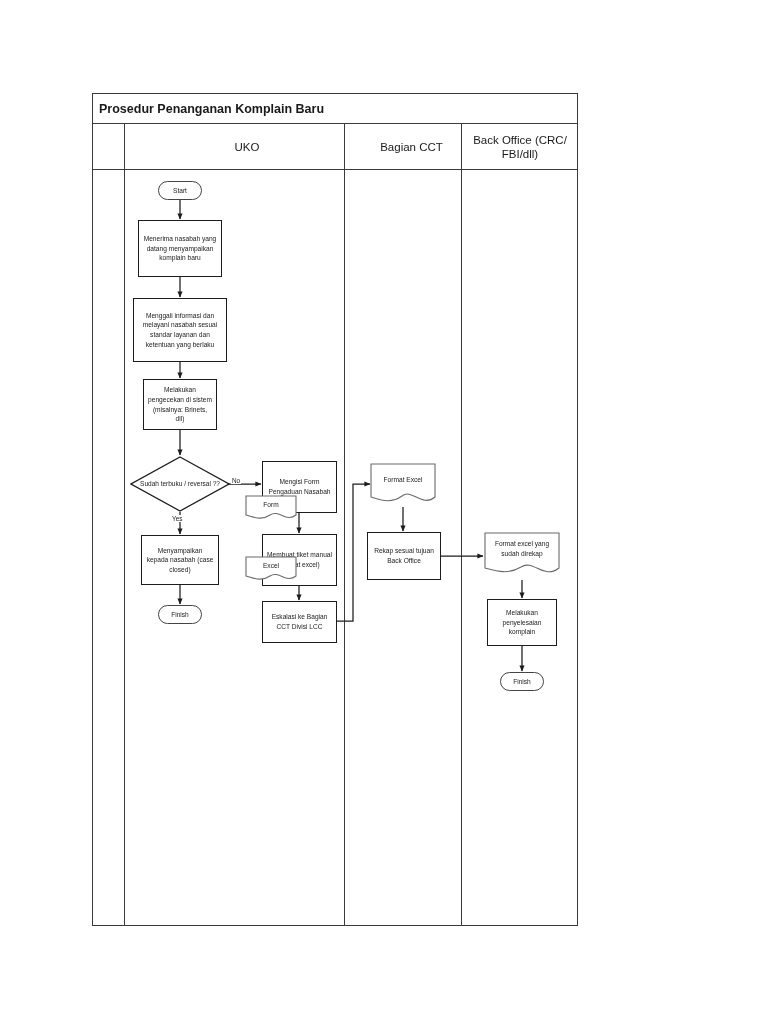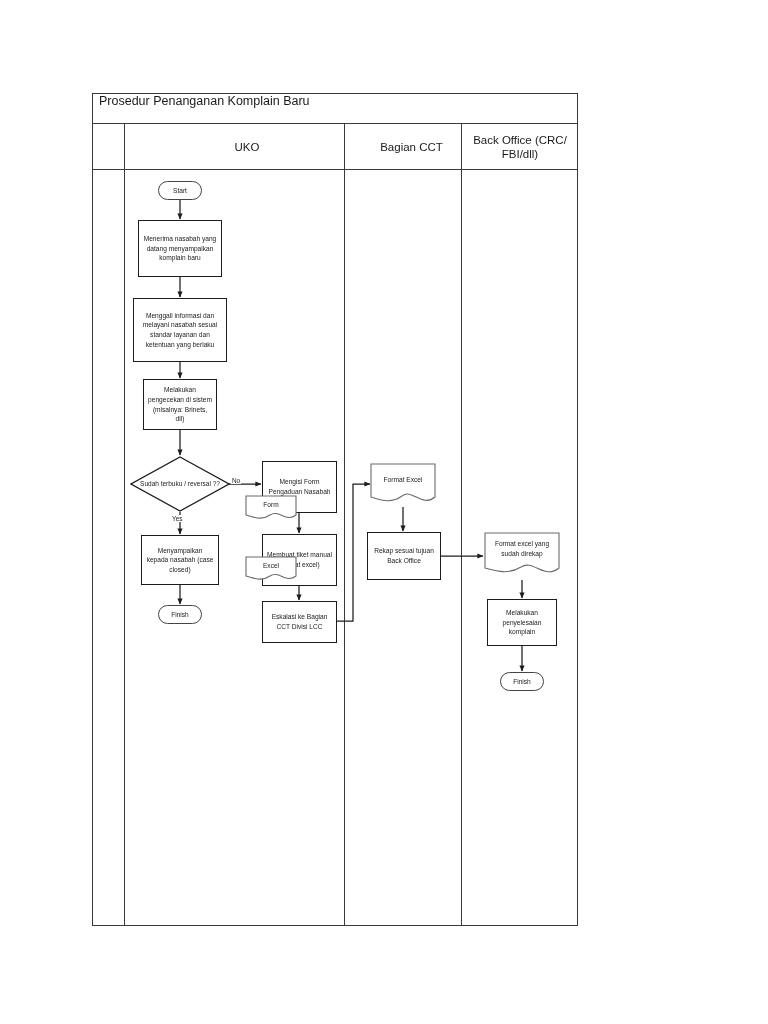--- a/index.html
+++ b/index.html
@@ -30,24 +30,25 @@
   }
   .title-row {
     position: absolute;
     left: 0;
     top: 0;
     width: 100%;
     height: 30px;
     border-bottom: 1.6px solid #3a3a3a;
     box-sizing: border-box;
     display: flex;
-    align-items: flex-start;
+    align-items: center;
     padding-left: 6px;
     font-size: 12.5px;
     color: #1a1a1a;
+    font-weight: bold;
   }
   .header-row {
     position: absolute;
     left: 0;
     top: 30px;
     width: 100%;
     height: 46px;
     border-bottom: 1.6px solid #3a3a3a;
     box-sizing: border-box;
   }

